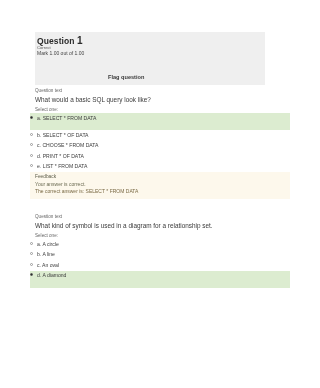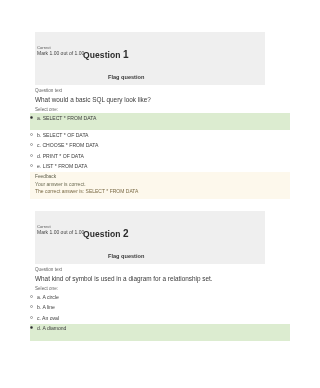--- a/index.html
+++ b/index.html
@@ -43,27 +43,26 @@
     position: absolute;
     left: 0;
     top: 0;
     width: 210px;
     height: 8px;
     background: #efefef;
   }
   .q-title {
     position: absolute;
     left: 2px;
-    top: 17px;
+    top: 3px;
     font-size: 8.5px;
     font-weight: bold;
     color: #2b2b2b;
     letter-spacing: 0.1px;
     white-space: nowrap;
-    margin-left: 46px;
   }
   .q-title .q-num {
     font-size: 10px;
     font-weight: bold;
   }
   .q-state {
     position: absolute;
     left: 2px;
     top: 12.5px;
     font-size: 4.2px;
@@ -226,30 +225,20 @@
 
     <div class="feedback">
       <div class="fb-title">Feedback</div>
       <div class="fb-line">Your answer is correct.</div>
       <div class="fb-line correct-answer">The correct answer is: SELECT * FROM DATA</div>
     </div>
   </div>
 
   <div class="question" style="top:211px;">
 
-    <div class="q-header">
-      <div class="q-header-tab"></div>
-      <div class="q-title">
-        <span>Question</span>
-        <span class="q-num">2</span>
-      </div>
-      <div class="q-state">Correct</div>
-      <div class="q-mark">Mark 1.00 out of 1.00</div>
-      <div class="q-flag">Flag question</div>
-    </div>
 
     <div class="q-body">
       <div class="q-label">Question text</div>
       <div class="q-text">What kind of symbol is used in a diagram for a relationship set.</div>
       <div class="q-selectone">Select one:</div>
 
       <div class="answers">
         <label class="answer">
           <span class="radio"></span>
           <span class="atext">a. A circle</span>

